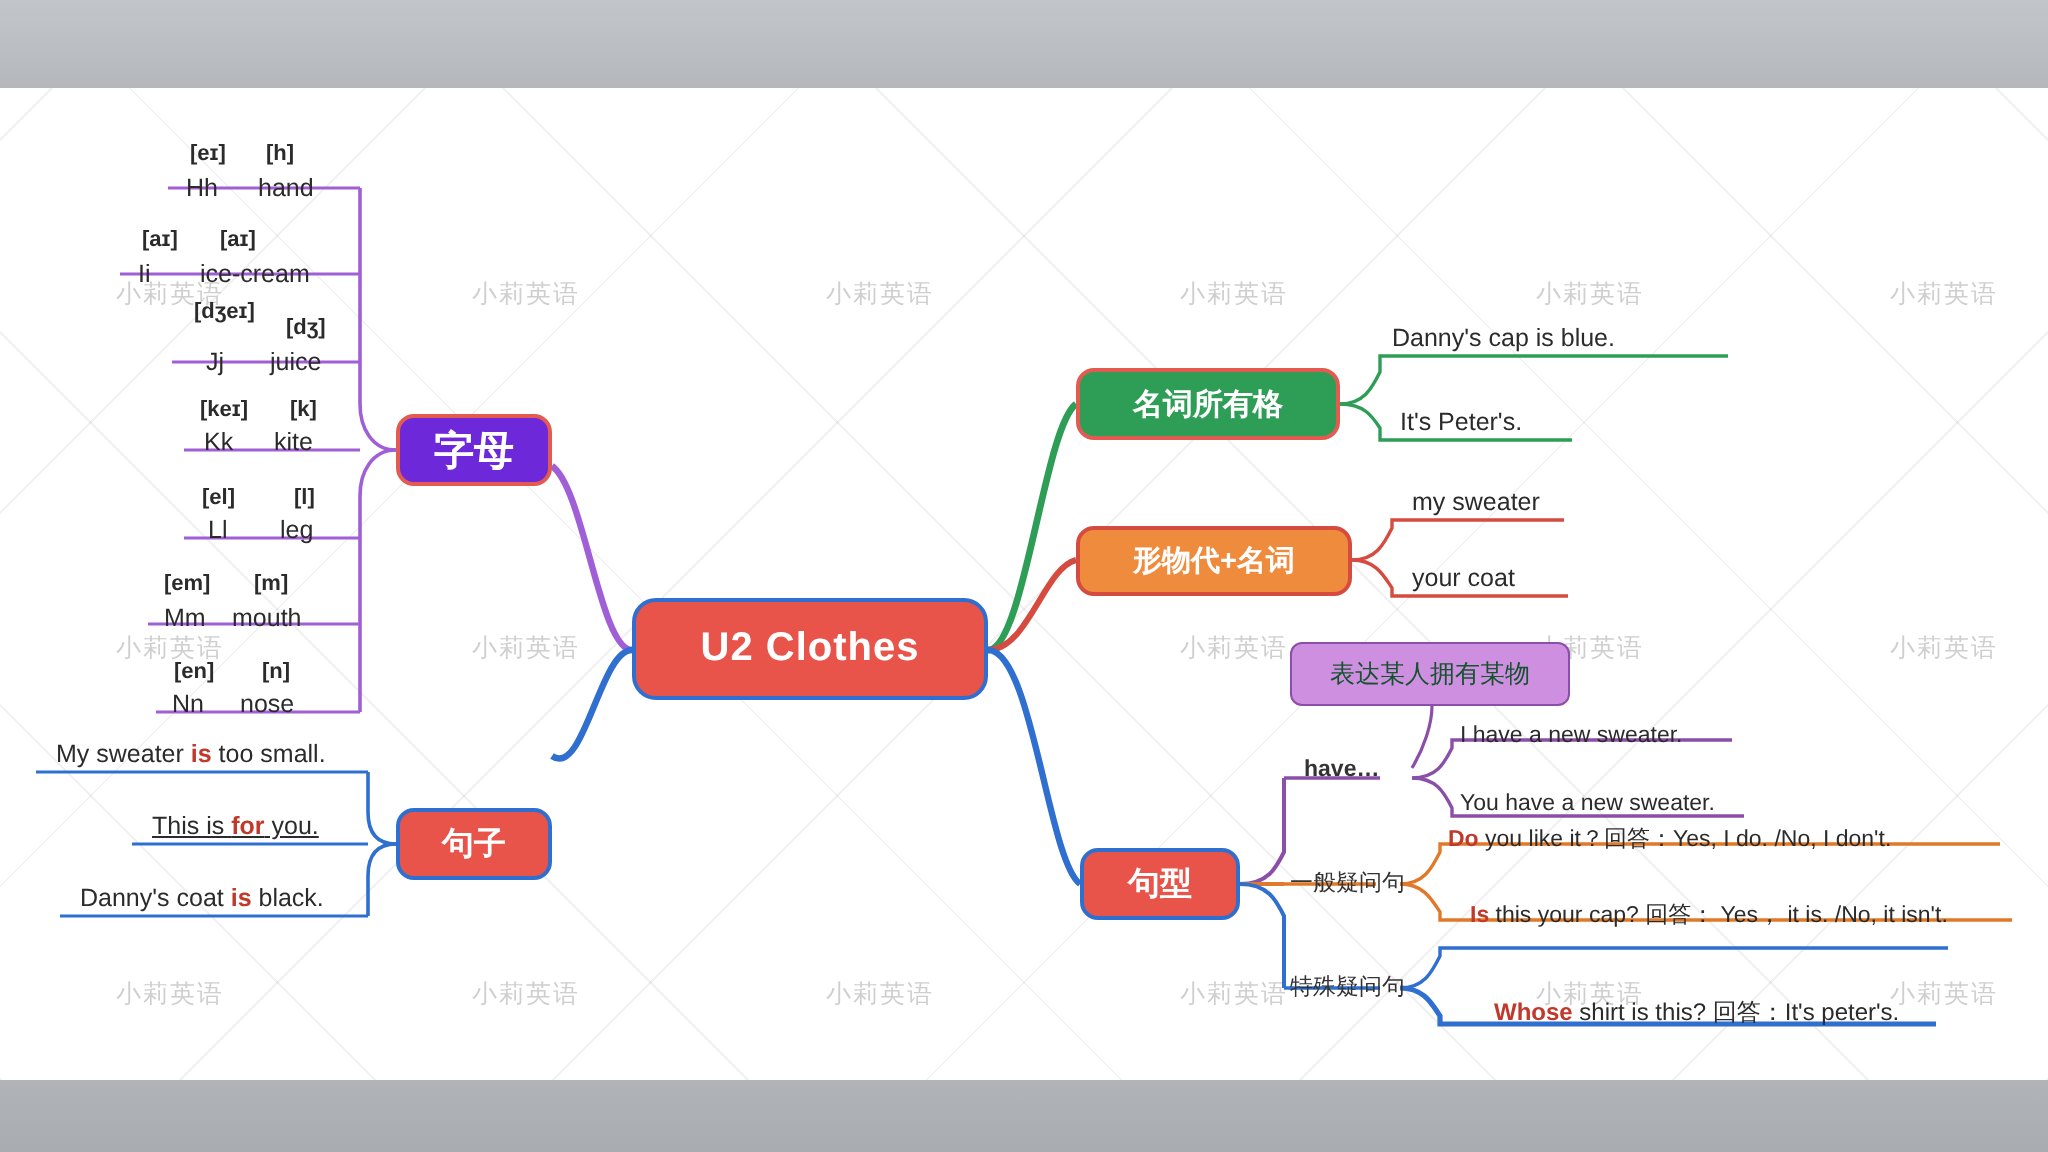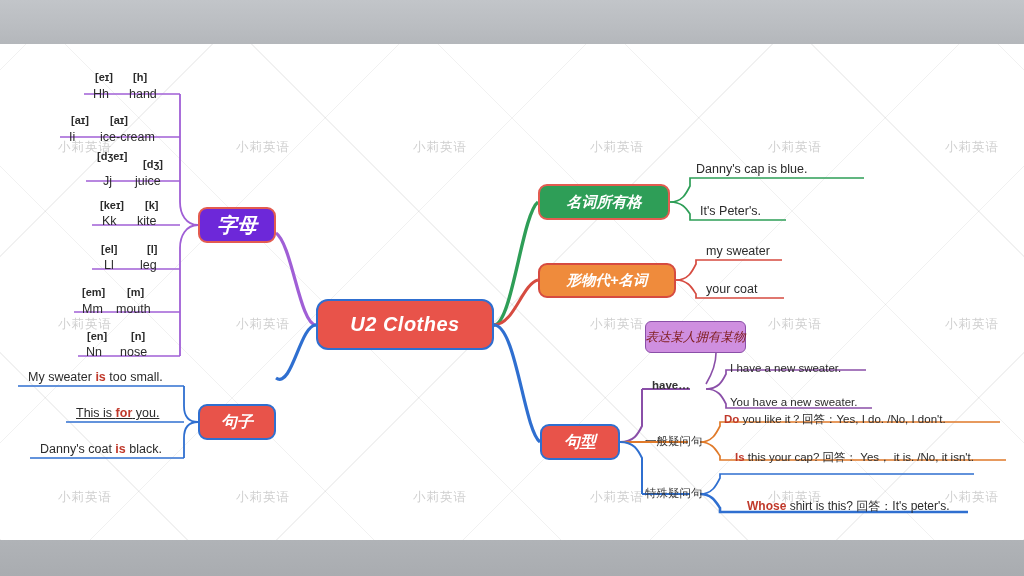--- a/index.html
+++ b/index.html
@@ -19,30 +19,30 @@
   .grid{position:absolute;left:0;top:0;width:1024px;height:496px;
     background-image:
       repeating-linear-gradient(45deg, rgba(0,0,0,0.055) 0 1px, rgba(0,0,0,0) 1px 132px),
       repeating-linear-gradient(-45deg, rgba(0,0,0,0.055) 0 1px, rgba(0,0,0,0) 1px 132px);
   }
   .wm{position:absolute;color:#cfcfcf;font-size:12.5px;letter-spacing:1px;white-space:nowrap;}
   svg.links{position:absolute;left:0;top:0;width:1024px;height:496px;overflow:visible;}
   .node{position:absolute;box-sizing:border-box;white-space:nowrap;}
   
   .pill{border-radius:9px;display:flex;align-items:center;justify-content:center;
-        font-weight:bold;color:#fff;font-style:italic;}
+        font-weight:bold;color:#fff;}
   .center{left:316px;top:255px;width:178px;height:51px;background:#e8534a;
     border:2.5px solid #2f6fd0;border-radius:12px;font-size:20px;letter-spacing:.5px;}
   .n-letters{left:198px;top:163px;width:78px;height:36px;background:#6d28d9;border:2px solid #e35b50;font-size:20px;}
   .n-possessive{left:538px;top:140px;width:132px;height:36px;background:#2e9e57;border:2px solid #e35b50;font-size:15px;}
   .n-poss-adj{left:538px;top:219px;width:138px;height:35px;background:#ef8b3c;border:2px solid #d64b40;font-size:14.5px;}
   .n-sentence{left:198px;top:360px;width:78px;height:36px;background:#e8534a;border:2px solid #2f6fd0;font-size:16px;}
   .n-pattern{left:540px;top:380px;width:80px;height:36px;background:#e8534a;border:2px solid #2f6fd0;font-size:16px;}
-  .n-purple-note{left:645px;top:277px;width:101px;height:32px;background:#cf8fe0;border:1.6px solid #8a4fa8;
-    border-radius:6px;color:#7f1d1d;font-weight:normal;font-size:12.5px;}
+  .n-purple-note{left:645px;top:277px;width:140px;height:32px;background:#cf8fe0;border:1.6px solid #8a4fa8;
+    border-radius:6px;color:#14532d;font-weight:normal;font-size:12.5px;}
   
   .txt{position:absolute;font-size:12.5px;color:#2b2b2b;white-space:nowrap;}
   .txt.sm{font-size:11.5px;}
   .phon{position:absolute;font-size:11px;color:#2b2b2b;white-space:nowrap;font-weight:bold;}
   .b-red{color:#c0392b;font-weight:bold;}
   .label-cn{position:absolute;font-size:11.5px;color:#333;white-space:nowrap;}
 </style>
 </head>
 <body>
 

